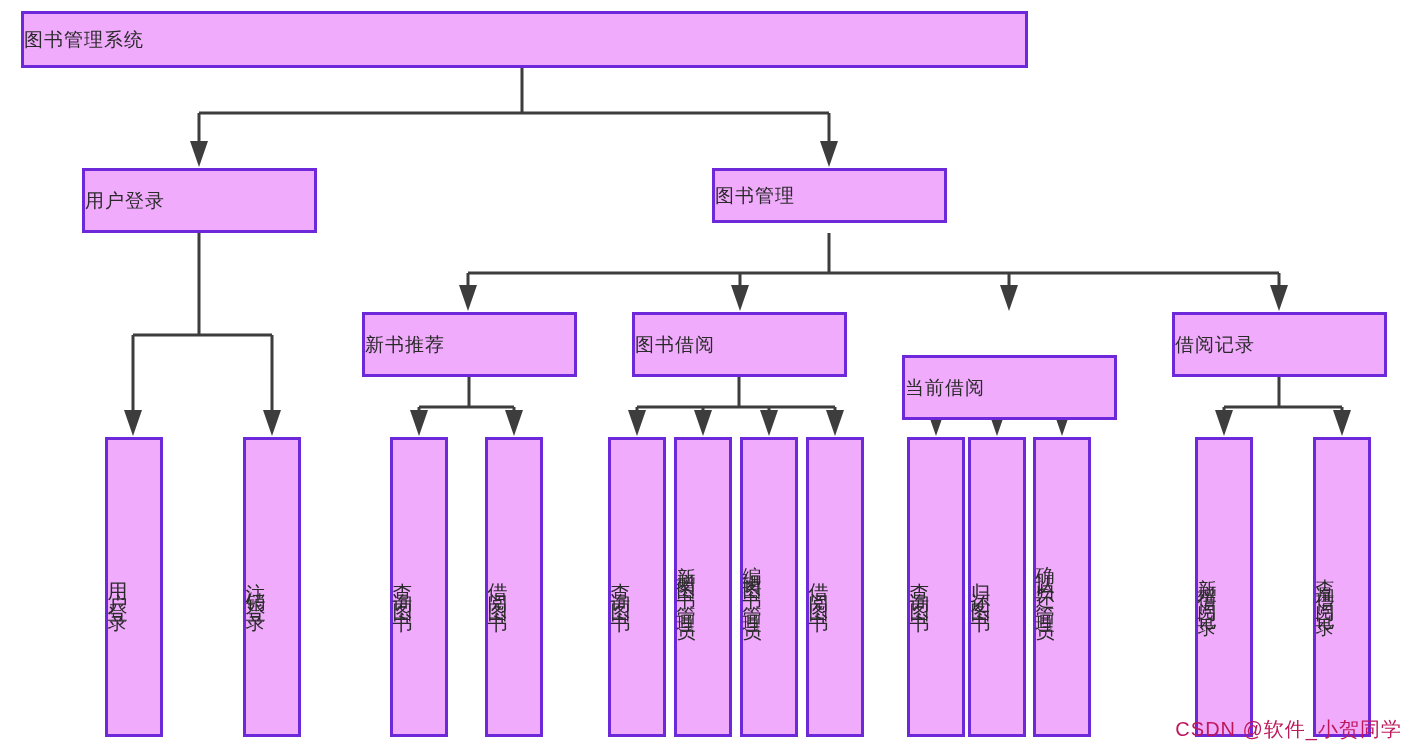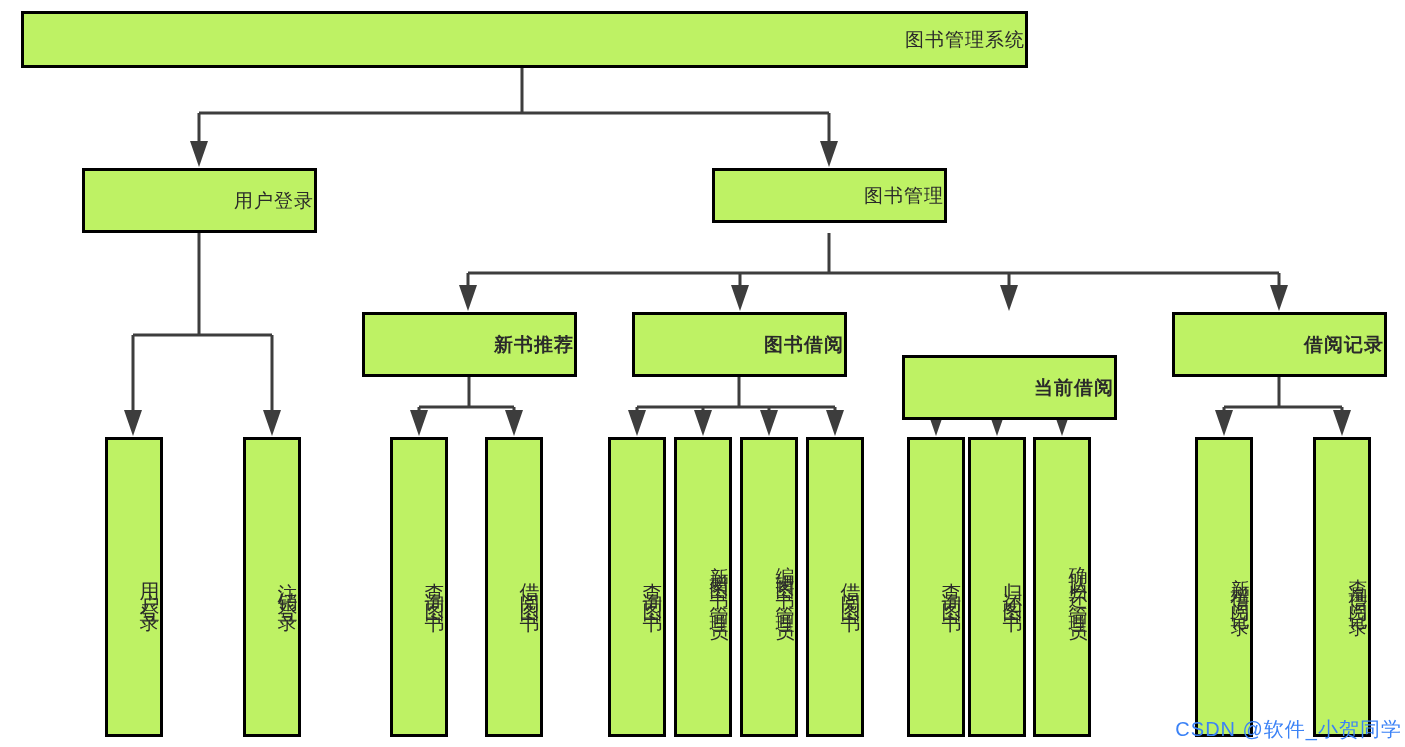--- a/index.html
+++ b/index.html
@@ -12,32 +12,32 @@
     overflow: hidden;
   }
   svg.wires {
     position: absolute;
     left: 0; top: 0;
     width: 1405px; height: 747px;
   }
   .box {
     position: absolute;
     box-sizing: border-box;
-    background: #bef264;
-    border: 3px solid #000000;
+    background: #f0abfc;
+    border: 3px solid #6d28d9;
     display: flex;
     align-items: center;
-    justify-content: flex-end;
+    justify-content: flex-start;
     color: #2a2a2a;
   }
   .box.hlabel { font-size: 19px; letter-spacing: 1px; }
   .root-box   { left: 21px;  top: 11px;  width: 1007px; height: 57px; }
   .lvl2-a     { left: 82px;  top: 168px; width: 235px;  height: 65px; }
   .lvl2-b     { left: 712px; top: 168px; width: 235px;  height: 55px; }
-  .lvl3       { top: 312px; width: 215px; height: 65px; font-weight: bold; }
+  .lvl3       { top: 312px; width: 215px; height: 65px; }
   .lvl3-a     { left: 362px; }
   .lvl3-b     { left: 632px; }
   .lvl3-c     { left: 902px; margin-top: 43px; }
   .lvl3-d     { left: 1172px; }
   .leaf       { top: 437px; width: 58px; height: 300px; }
   .leaf .vtext {
     writing-mode: vertical-rl;
     text-orientation: upright;
     font-size: 20px;
     line-height: 1;
@@ -57,21 +57,21 @@
   .lf-9  { left: 907px; }
   .lf-10 { left: 968px; }
   .lf-11 { left: 1033px; }
   .lf-12 { left: 1195px; }
   .lf-13 { left: 1313px; }
   .watermark {
     position: absolute;
     right: 3px;
     bottom: 4px;
     font-size: 20px;
-    color: #3b82f6;
+    color: #be185d;
     letter-spacing: 1px;
     z-index: 20;
   }
 </style>
 </head>
 <body>
 
 <div class="canvas">
 
   <svg class="wires" viewBox="0 0 1405 747">

